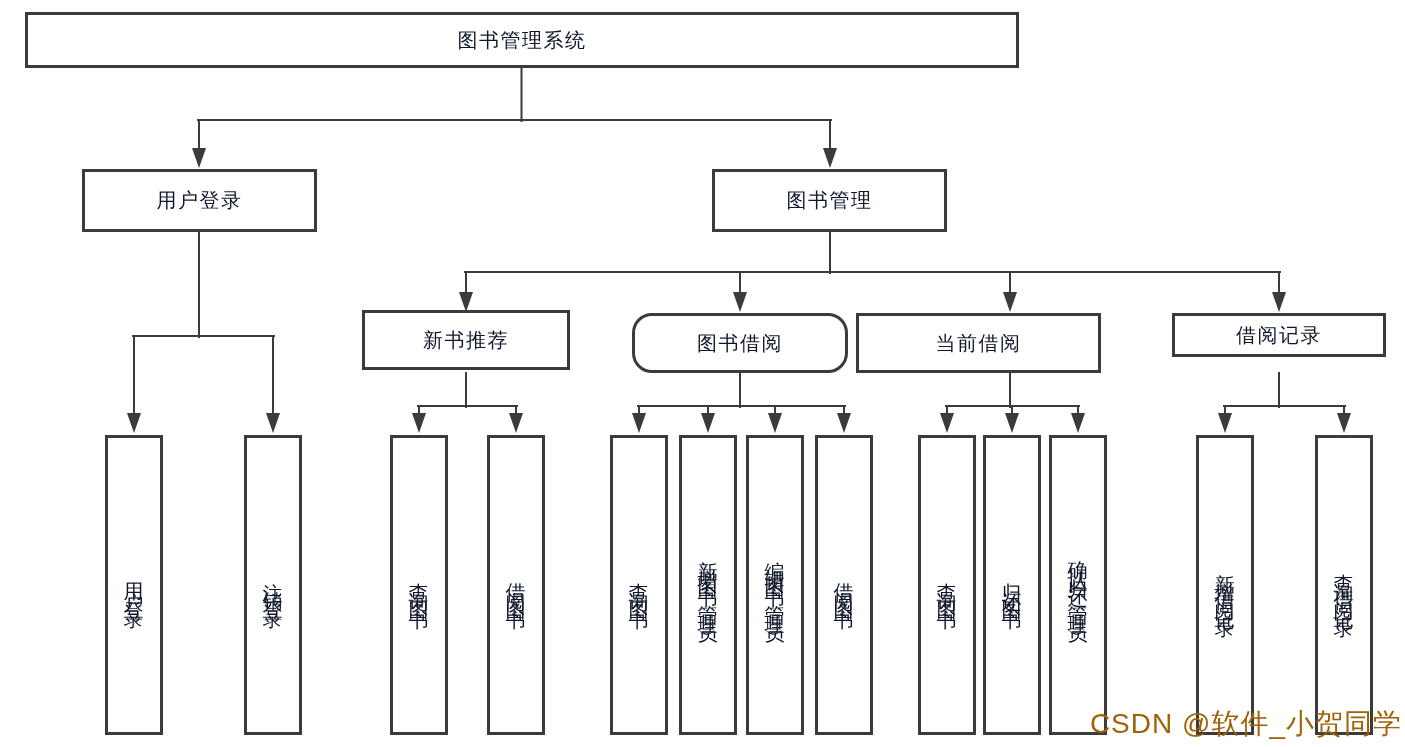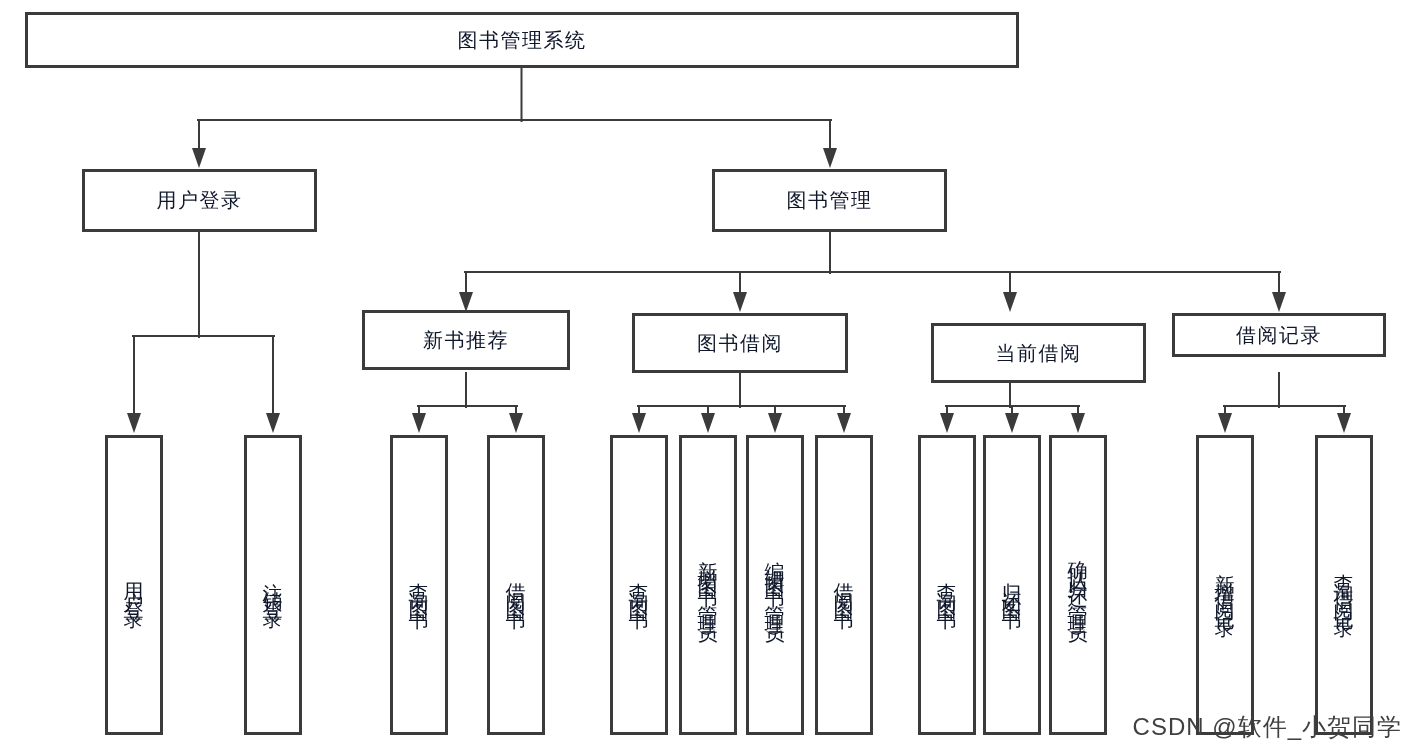--- a/index.html
+++ b/index.html
@@ -27,36 +27,36 @@
     text-orientation:mixed;
     top:435px;height:300px;width:58px;
     letter-spacing:9px;
     line-height:1;
   }
   
   .p-root{left:25px;top:12px;width:994px;height:56px;}
   .p-user{left:82px;top:169px;width:235px;height:63px;}
   .p-mgmt{left:712px;top:169px;width:235px;height:63px;font-family:Liberation Mono, monospace;}
   .p-newbook{left:362px;top:310px;width:208px;height:60px;}
-  .p-borrow{left:632px;top:313px;width:216px;height:60px;}
-  .p-current{left:931px;top:313px;width:215px;height:60px;margin-top:10px;}
+  .p-borrow{left:632px;top:313px;width:216px;height:60px;border-radius:20px;}
+  .p-current{left:856px;top:313px;width:245px;height:60px;}
   .p-records{left:1172px;top:313px;width:214px;height:44px;}
   
   .p-l1{left:105px;}  .p-l2{left:244px;}
   .p-l3{left:390px;}  .p-l4{left:487px;}
   .p-l5{left:610px;}  .p-l6{left:679px;}
   .p-l7{left:746px;}  .p-l8{left:815px;}
   .p-l9{left:918px;}  .p-l10{left:983px;}
   .p-l11{left:1049px;}
   .p-l12{left:1196px;} .p-l13{left:1315px;}
   #watermark{
     position:absolute;
     right:3px;bottom:4px;
-    font-size:24px;
-    color:#404040;
+    font-size:28px;
+    color:#a16207;
     letter-spacing:1px;
     white-space:nowrap;
   }
 </style>
 </head>
 <body>
 
 <div id="stage">
 
   <svg id="wires" width="1405" height="747" viewBox="0 0 1405 747" xmlns="http://www.w3.org/2000/svg">

